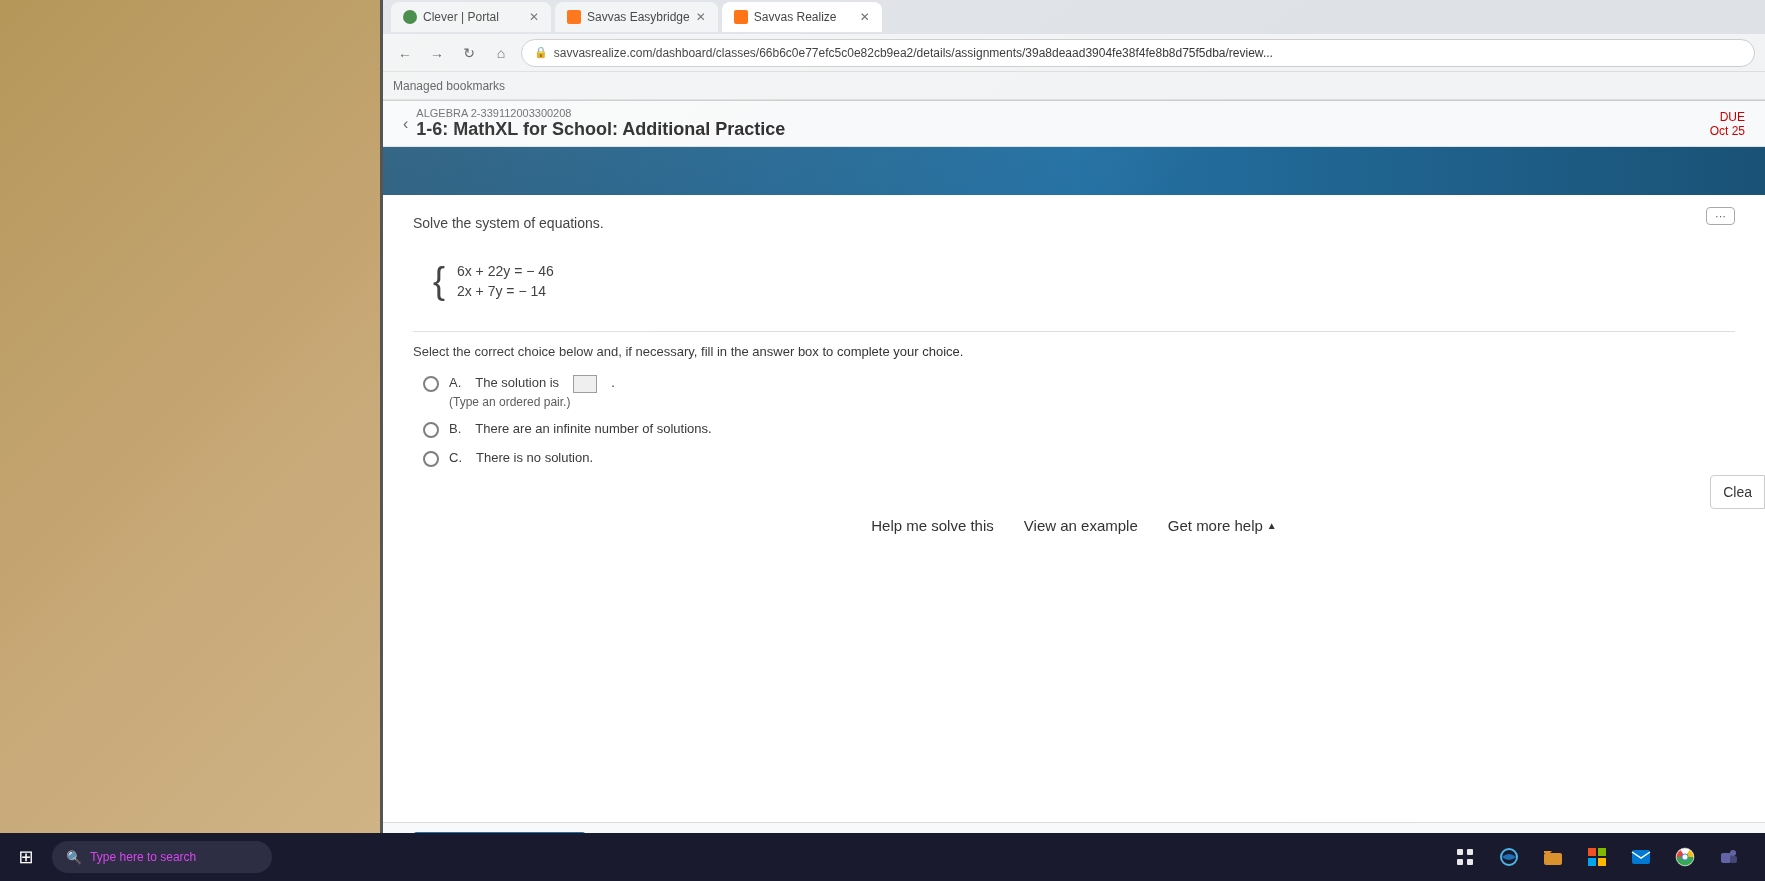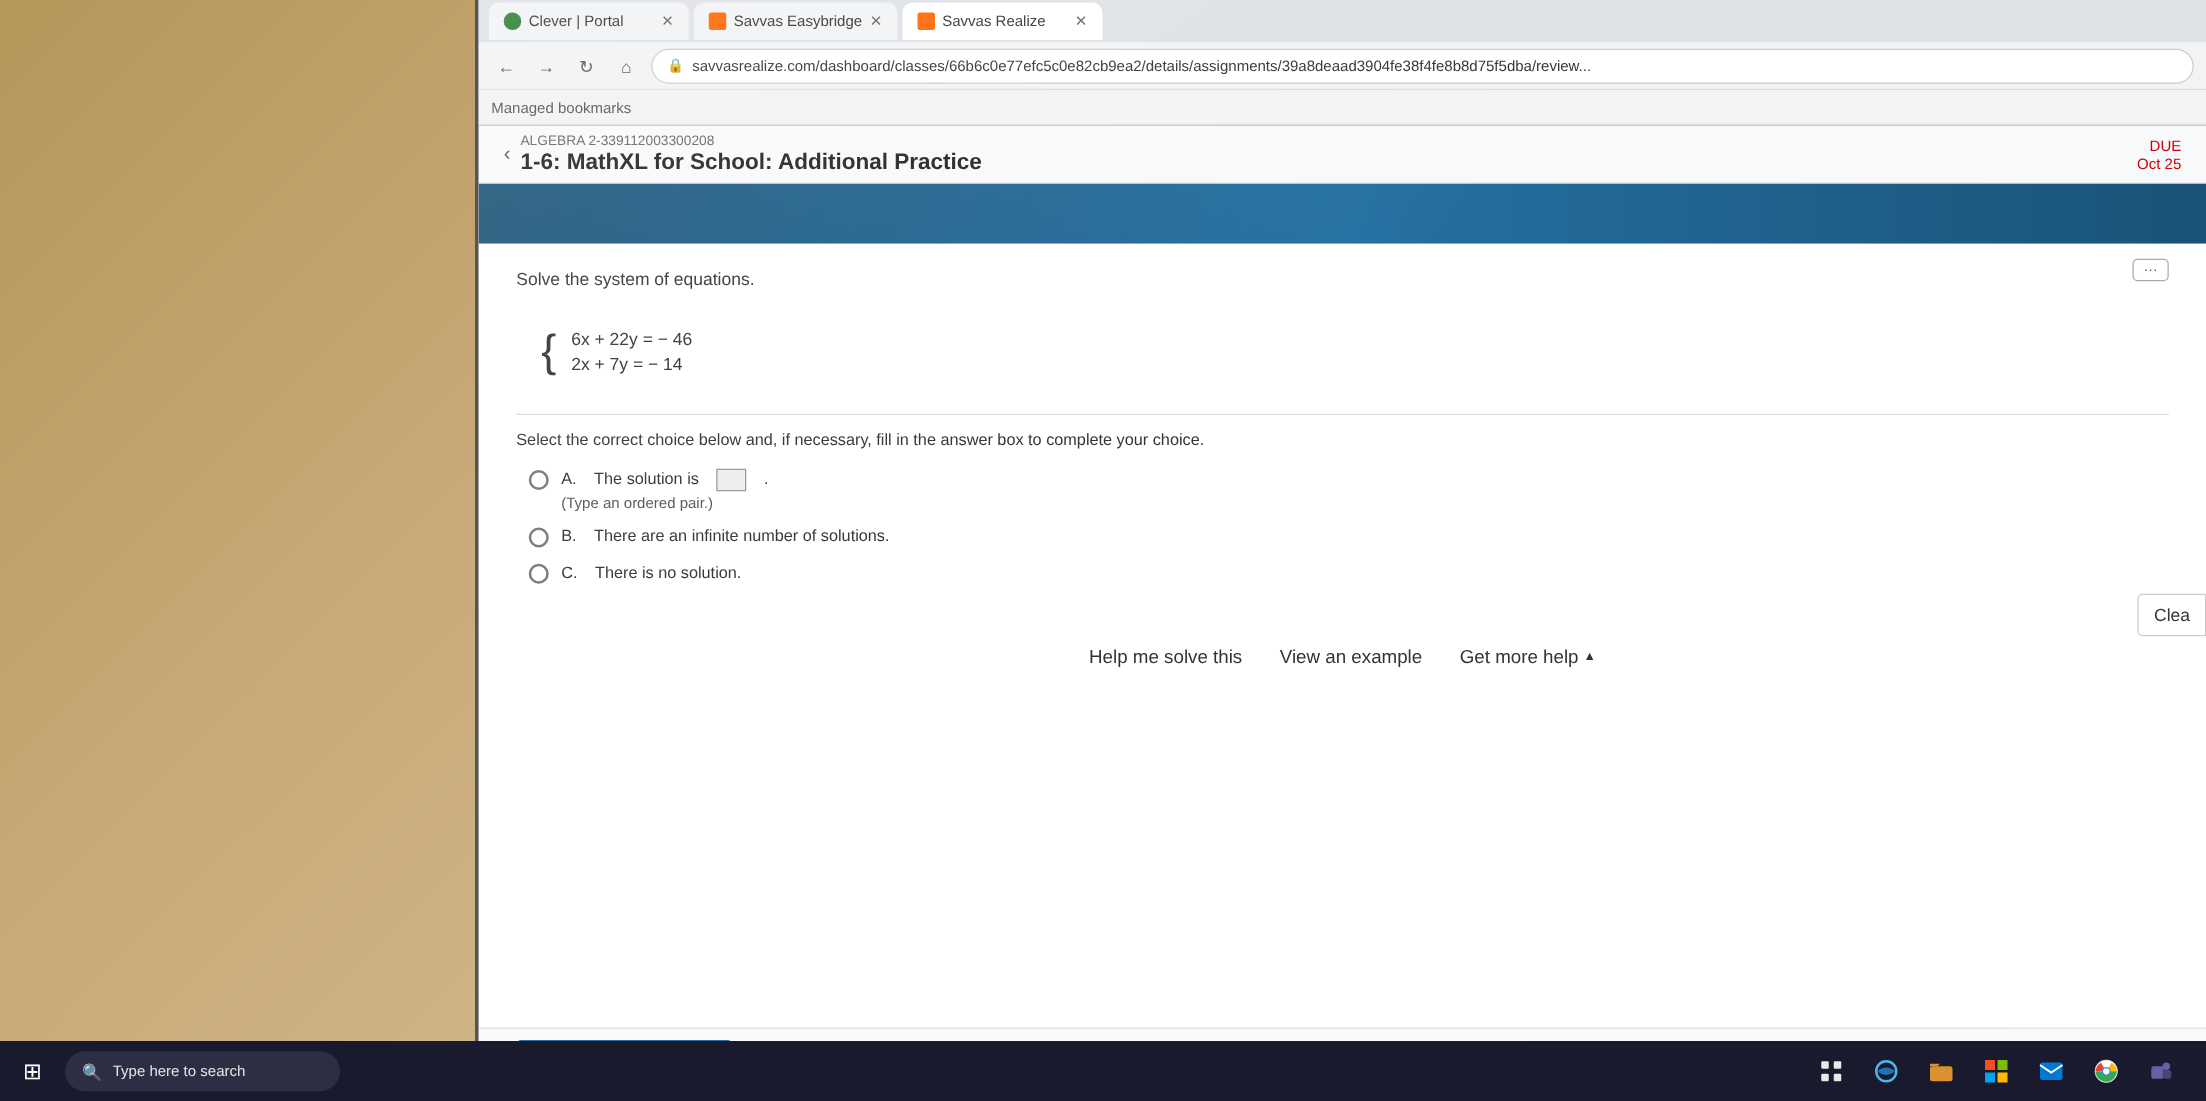--- a/index.html
+++ b/index.html
@@ -419,21 +419,21 @@
       height: 32px;
     }
 
     .search-icon-tb {
       color: #aaa;
       font-size: 13px;
     }
 
     .search-text-tb {
       font-size: 12px;
-      color: #e5e5e5;
+      color: #d946ef;
     }
 
     .taskbar-icons {
       display: flex;
       align-items: center;
       gap: 4px;
       margin-left: auto;
       padding-right: 16px;
     }
 

